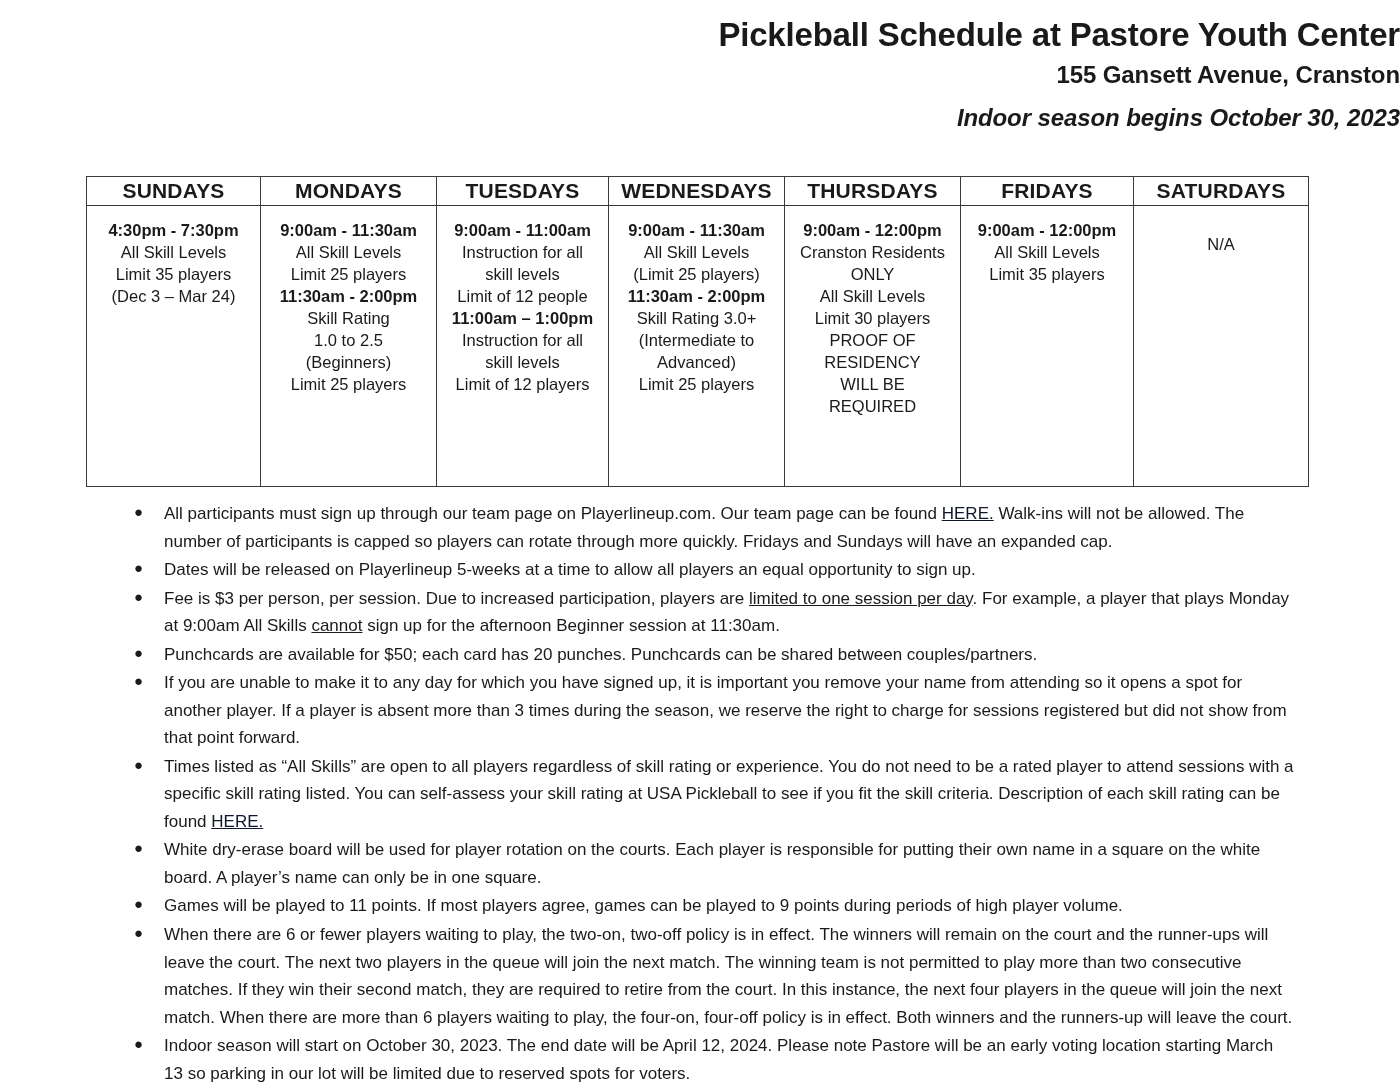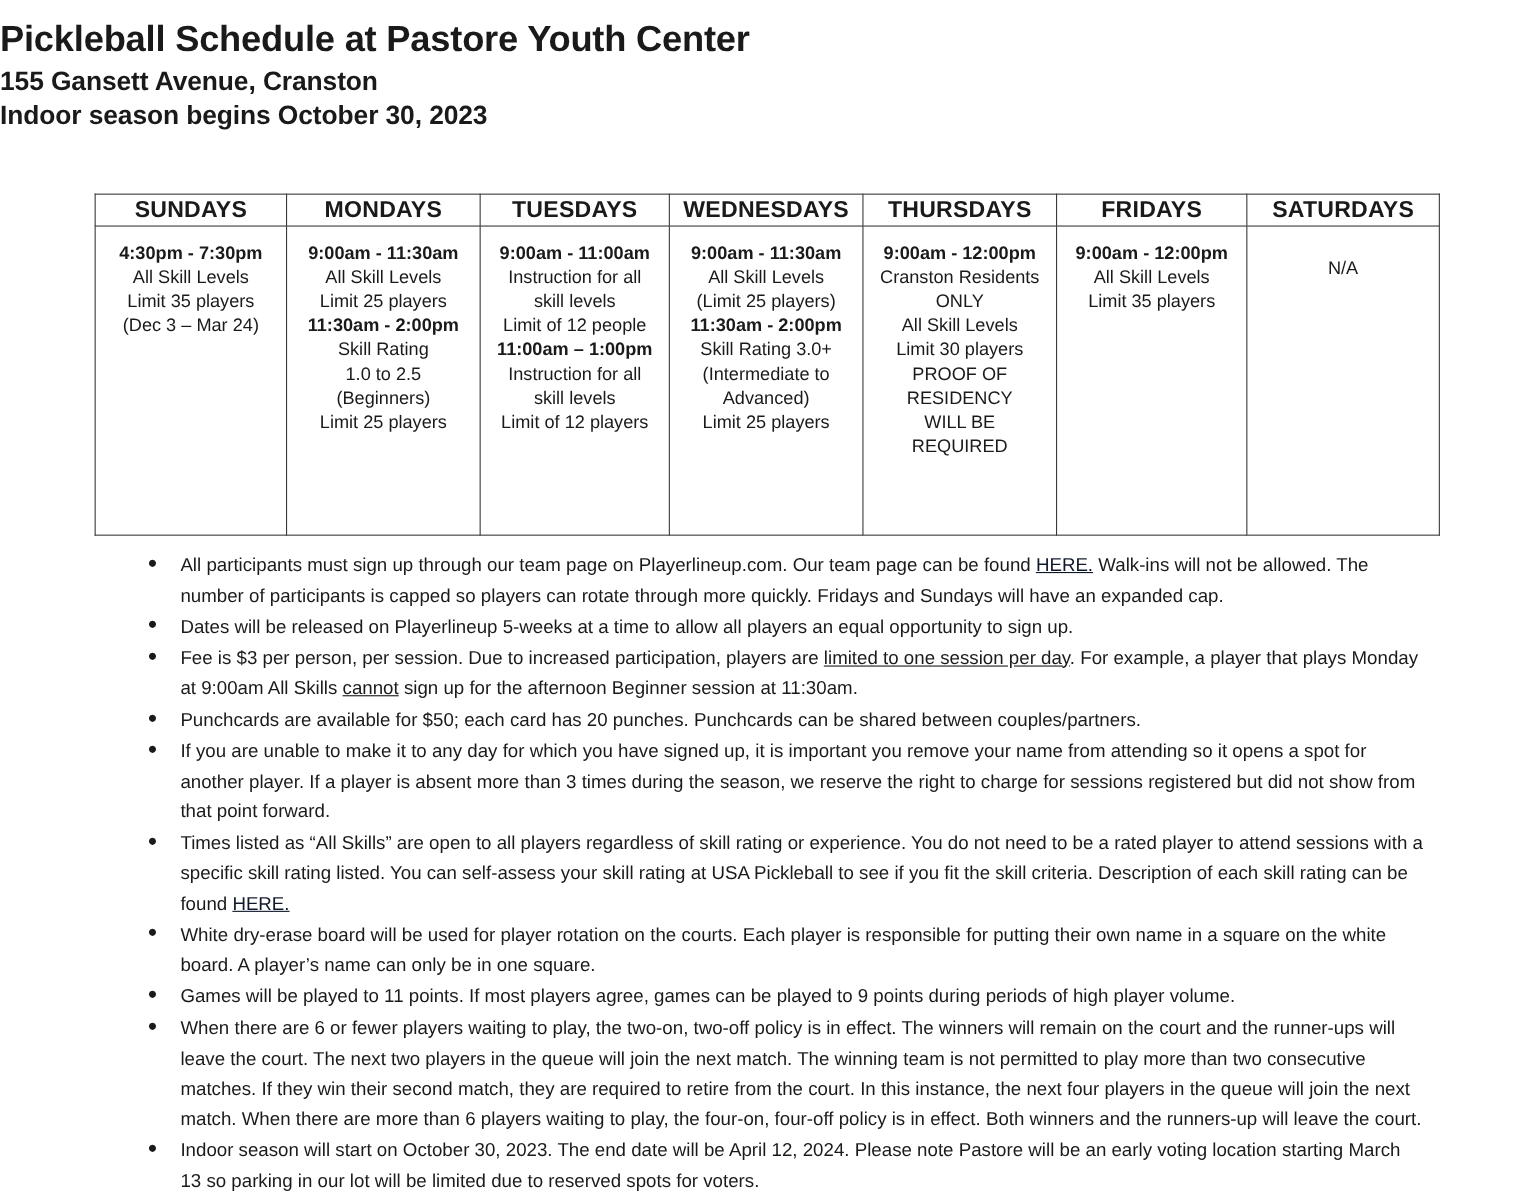--- a/index.html
+++ b/index.html
@@ -16,38 +16,38 @@
     overflow: hidden;
   }
   .page {
     position: relative;
     width: 1400px;
     height: 1086px;
   }
 
   
   .heading {
-    text-align: left;
+    text-align: right;
     padding-top: 14px;
   }
   .heading .line1 {
     font-size: 33px;
     font-weight: bold;
     letter-spacing: -0.2px;
     line-height: 1.25;
   }
   .heading .line2,
   .heading .line3 {
     font-size: 24px;
     font-weight: bold;
     line-height: 1.3;
     letter-spacing: -0.1px;
   }
   .heading .line2 { margin-top: 4px; }
-  .heading .line3 { margin-top: 0; }
+  .heading .line3 { margin-top: 12px; font-style: italic; }
 
   
   .table-wrap {
     position: absolute;
     left: 86px;
     top: 176px;
     width: 1222px;
   }
   table.schedule {
     border-collapse: collapse;

